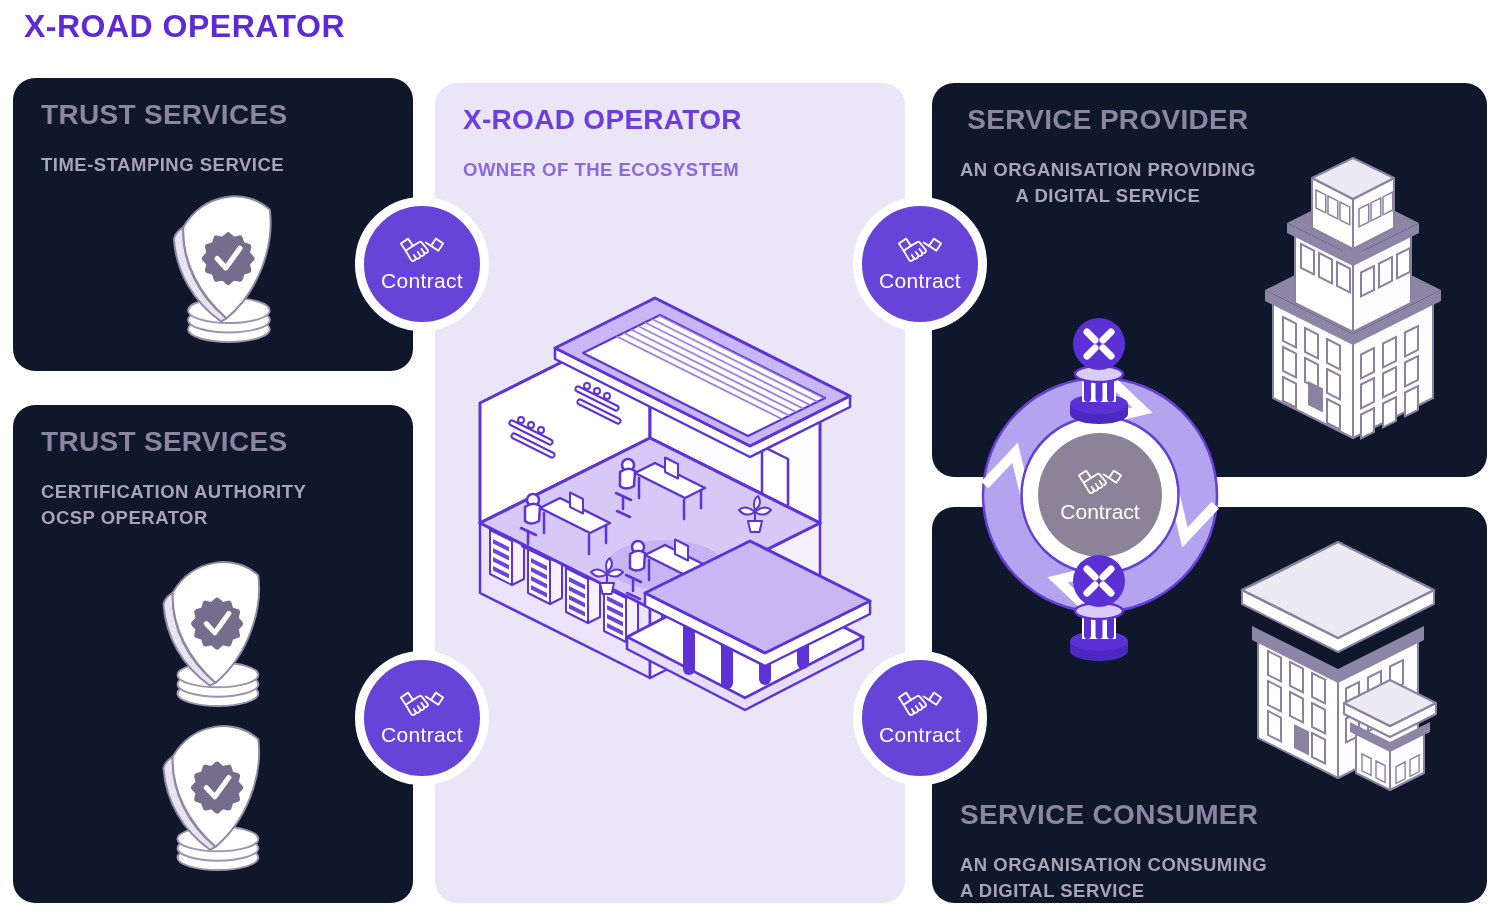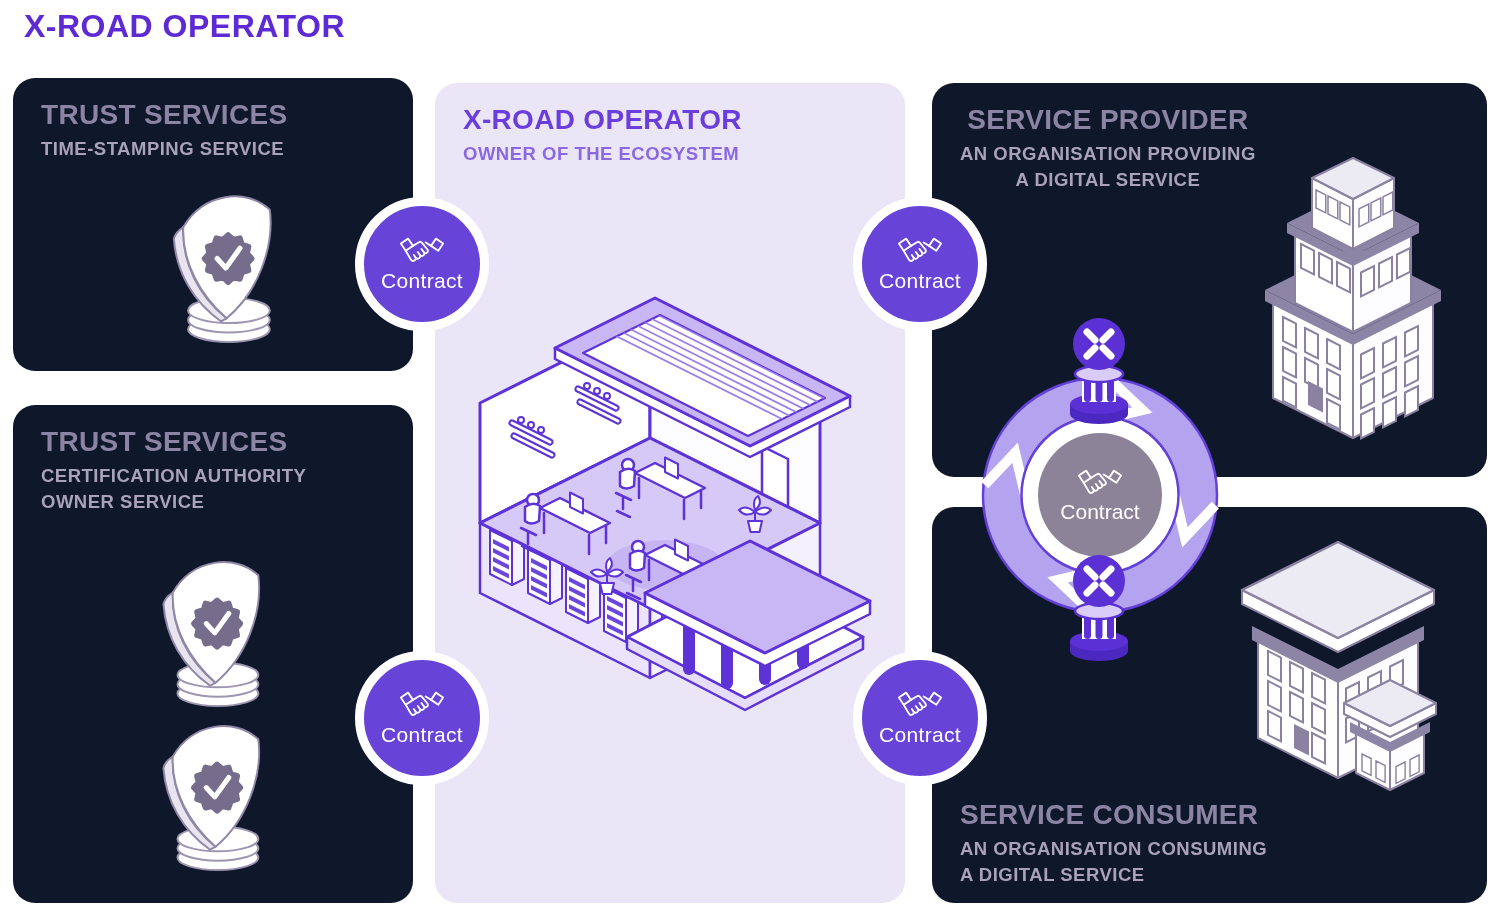--- a/index.html
+++ b/index.html
@@ -13,21 +13,21 @@
 
   #panel-ts-top{left:13px; top:78px; width:400px; height:293px;}
   #panel-ts-bottom{left:13px; top:405px; width:400px; height:498px;}
   #panel-operator{left:435px; top:83px; width:470px; height:820px;}
   #panel-provider{left:932px; top:83px; width:555px; height:394px;text-align:center;}
   #panel-consumer{left:932px; top:507px; width:555px; height:396px;}
 
   .panel-header{position:absolute; left:28px; top:20px;}
   .panel-header.bottom{top:291px;}
   .panel-title{font-size:28px; font-weight:700; color:#8b84a2; letter-spacing:.3px; line-height:34px;}
-  .panel-sub{font-size:18.5px; font-weight:700; color:#a9a2b8; letter-spacing:.5px; line-height:26px; margin-top:4px;}
+  .panel-sub{font-size:18.5px; font-weight:700; color:#a9a2b8; letter-spacing:.5px; line-height:26px; margin-top:20px;}
   .op .panel-title{color:#6c3ddd;}
   .op .panel-sub{color:#8a68e2;}
 
   .contract{position:absolute; width:116px; height:116px; border-radius:50%;
     background:#6743d8; border:9px solid #ffffff; box-sizing:content-box;
     display:flex; flex-direction:column; align-items:center; justify-content:center; color:#fff; z-index:5;}
   .contract .hs{width:46px; height:29px; margin-bottom:5px;}
   .contract .lbl{font-size:21px; font-weight:400; letter-spacing:.3px;}
 
   #contract-1{left:355px; top:197px;}
@@ -143,21 +143,21 @@
   <div class="panel-header">
     <div class="panel-title">TRUST SERVICES</div>
     <div class="panel-sub">TIME-STAMPING SERVICE</div>
   </div>
 </div>
 
 <div class="panel gray" id="panel-ts-bottom">
   <div class="panel-header">
     <div class="panel-title">TRUST SERVICES</div>
     <div class="panel-sub">CERTIFICATION AUTHORITY</div>
-    <div class="panel-sub" style="margin-top:0">OWNER SERVICE</div>
+    <div class="panel-sub" style="margin-top:0">OCSP OPERATOR</div>
   </div>
 </div>
 
 <div class="panel lavender op" id="panel-operator">
   <div class="panel-header">
     <div class="panel-title">X-ROAD OPERATOR</div>
     <div class="panel-sub">OWNER OF THE ECOSYSTEM</div>
   </div>
 </div>
 

